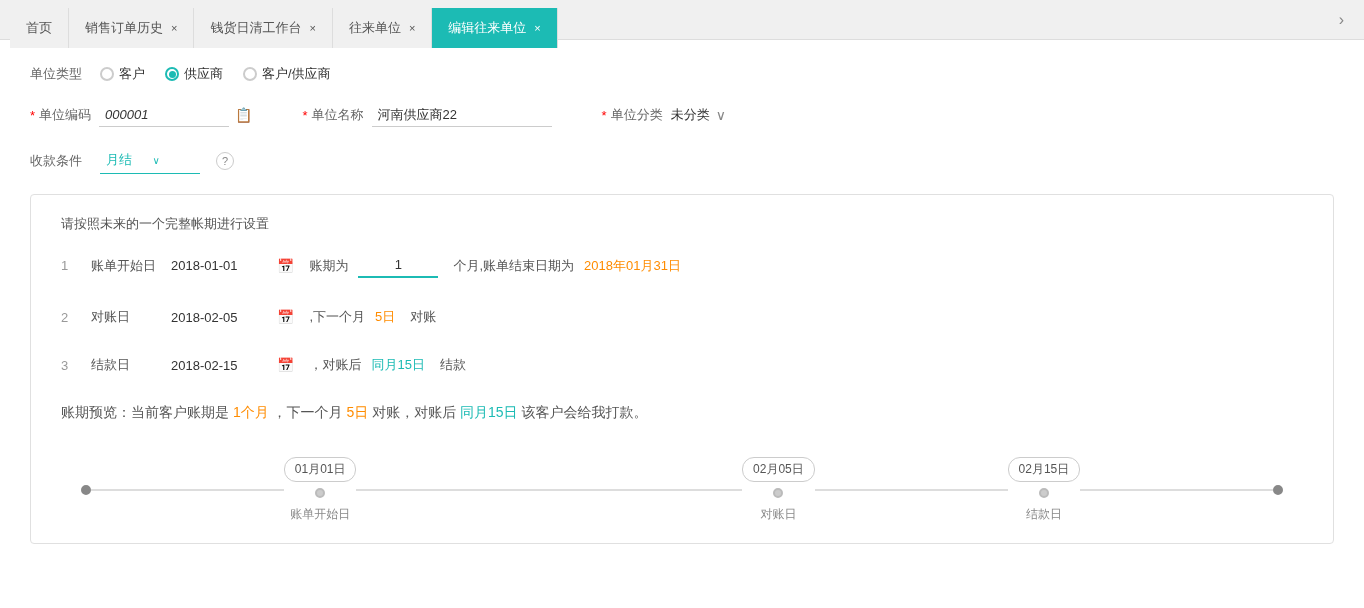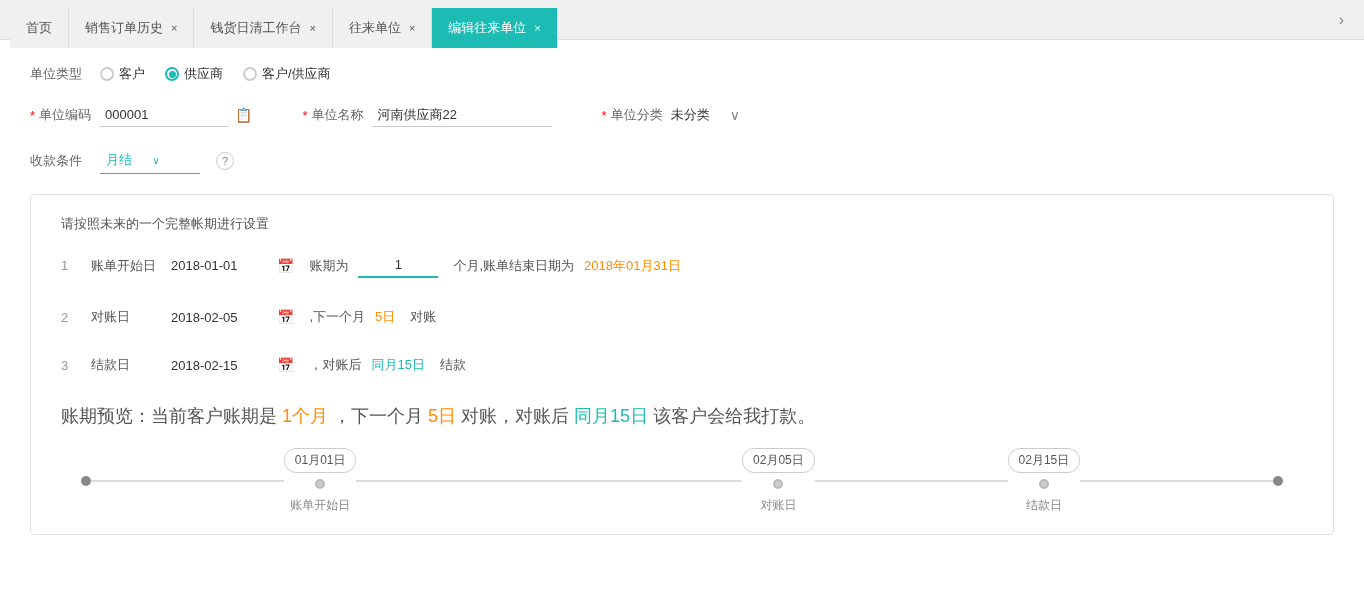--- a/index.html
+++ b/index.html
@@ -213,23 +213,23 @@
       outline: none;
       color: #333;
       text-align: center;
     }
 
     
     .preview-section {
       margin-top: 10px;
     }
     .preview-text {
-      font-size: 18px;
-      color: #555;
-      margin-bottom: 20px;
+      font-size: 14px;
+      color: #555;
+      margin-bottom: 35px;
     }
 
     
     .timeline {
       display: flex;
       align-items: center;
       padding: 0 20px;
       position: relative;
       margin-top: 10px;
     }
@@ -267,21 +267,21 @@
       font-size: 12px;
       color: #888;
       margin-top: 8px;
       white-space: nowrap;
     }
 
     
     .category-dropdown {
       display: flex;
       align-items: center;
-      gap: 20px;
+      gap: 6px;
       min-width: 120px;
     }
     .dropdown-text {
       color: #333;
     }
     .dropdown-chevron {
       color: #888;
       font-size: 14px;
     }
   </style>
@@ -328,21 +328,21 @@
         <div class="radio-circle"></div>
         <span>客户/供应商</span>
       </label>
     </div>
   </div>
 
   <div class="form-row">
     <div class="field-group">
       <span class="required-star">*</span>
       <span class="form-label">单位编码</span>
-      <input class="input-field" type="text" value="000001" style="width: 130px;">
+      <input class="input-field" type="text" value="000001" style="width: 130px; font-style: italic;">
       <span class="cal-icon">📋</span>
     </div>
     <div class="field-group">
       <span class="required-star">*</span>
       <span class="form-label">单位名称</span>
       <input class="input-field" type="text" value="河南供应商22" style="width: 180px;">
     </div>
     <div class="field-group">
       <span class="required-star">*</span>
       <span class="form-label">单位分类</span>

